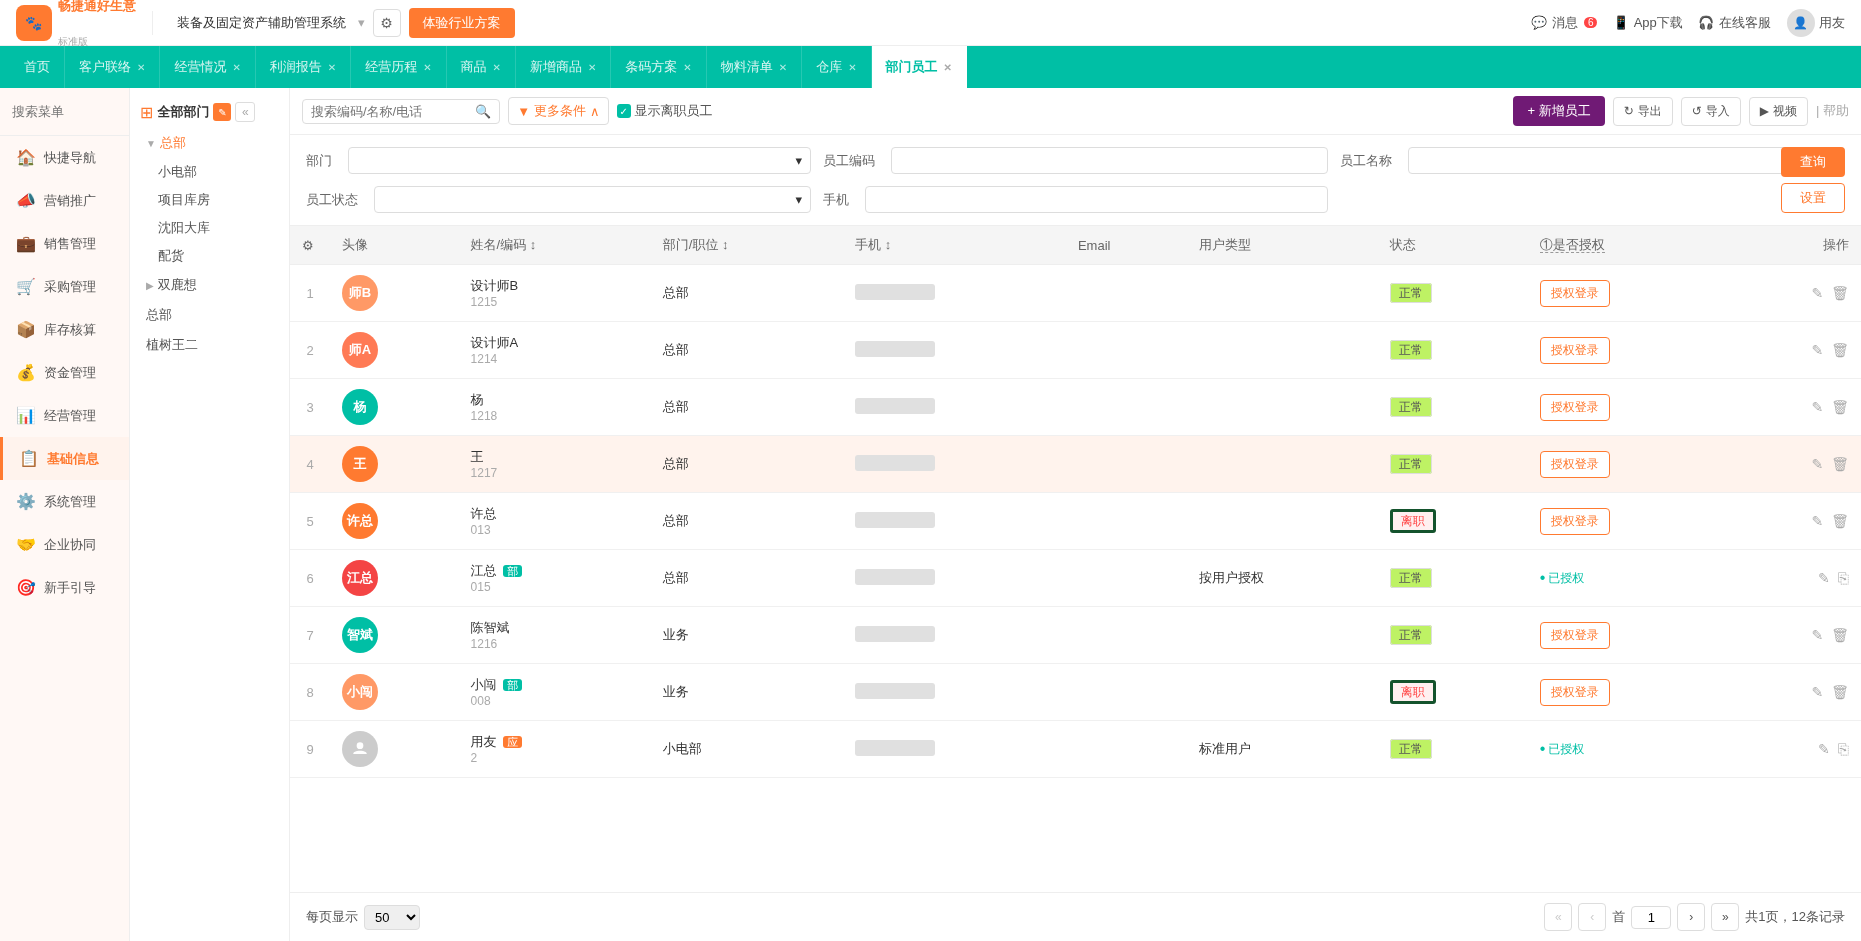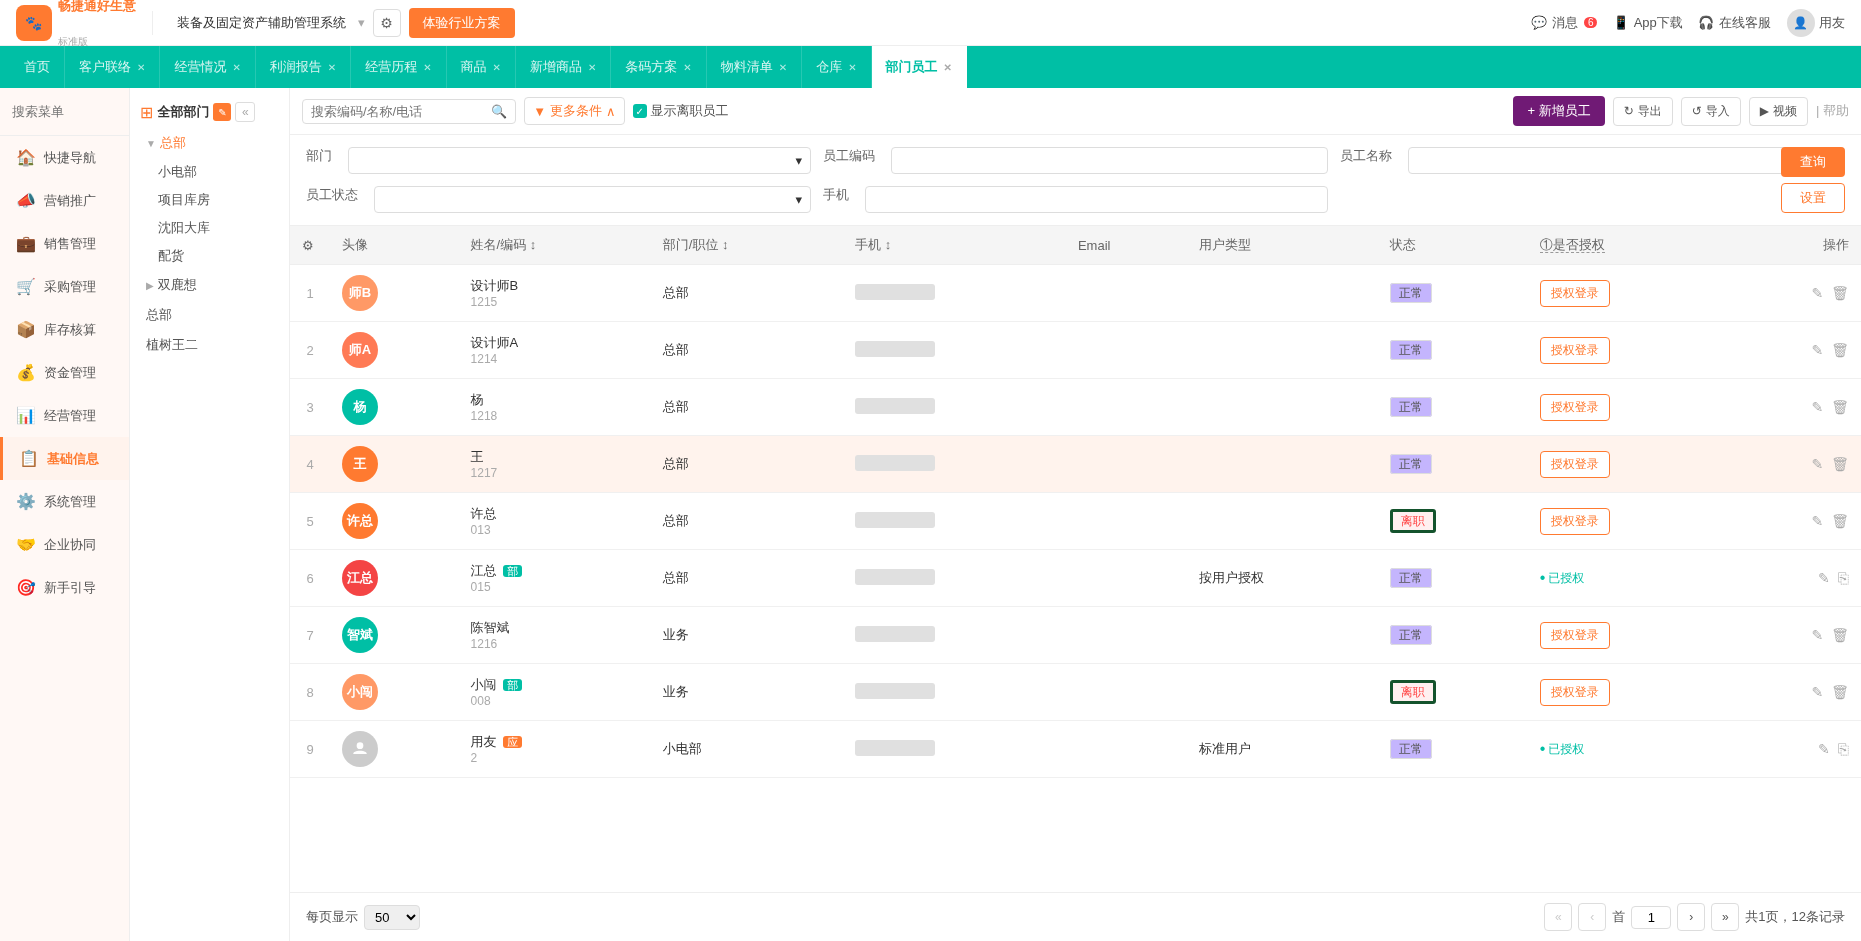--- a/index.html
+++ b/index.html
@@ -46,49 +46,49 @@
     .dept-item.active { color: #ff7a30; }
     .dept-sub-item { padding: 5px 10px 5px 28px; font-size: 13px; color: #555; cursor: pointer; }
     .edit-icon-small { width: 18px; height: 18px; background: #ff7a30; border-radius: 3px; display: flex; align-items: center; justify-content: center; color: #fff; font-size: 10px; cursor: pointer; }
     .collapse-btn { width: 20px; height: 20px; border: 1px solid #ddd; border-radius: 3px; display: flex; align-items: center; justify-content: center; color: #aaa; cursor: pointer; font-size: 12px; }
 
     
     .content-area { flex: 1; display: flex; flex-direction: column; overflow: hidden; background: #f5f5f5; }
 
     
     .filter-bar { background: #fff; padding: 8px 12px; border-bottom: 1px solid #eee; display: flex; align-items: center; gap: 8px; }
-    .search-input-wrap { display: flex; align-items: center; border: 1px solid #ddd; border-radius: 4px; padding: 4px 8px; gap: 20px; background: #fff; }
+    .search-input-wrap { display: flex; align-items: center; border: 1px solid #ddd; border-radius: 4px; padding: 4px 8px; gap: 4px; background: #fff; }
     .search-input-wrap input { border: none; outline: none; font-size: 13px; color: #333; width: 160px; }
     .more-filter { display: flex; align-items: center; gap: 4px; color: #ff7a30; font-size: 13px; cursor: pointer; border: 1px solid #ddd; border-radius: 4px; padding: 4px 8px; }
     .show-resigned { display: flex; align-items: center; gap: 4px; color: #555; font-size: 13px; cursor: pointer; }
     .checkbox-checked { width: 14px; height: 14px; background: #00bfa5; border-radius: 3px; display: flex; align-items: center; justify-content: center; color: #fff; font-size: 10px; }
     .add-btn { background: #701a75; color: #fff; border: none; border-radius: 4px; padding: 6px 14px; cursor: pointer; font-size: 13px; display: flex; align-items: center; gap: 4px; }
     .icon-btn { border: 1px solid #ddd; background: #fff; border-radius: 4px; padding: 5px 10px; cursor: pointer; font-size: 12px; color: #555; display: flex; align-items: center; gap: 4px; }
 
     
     .search-form { background: #fff; padding: 12px 16px; border-bottom: 1px solid #eee; display: grid; grid-template-columns: repeat(3, 1fr); gap: 12px; position: relative; }
-    .form-row { display: flex; gap: 16px; }
+    .form-row { display: flex; align-items: center; gap: 16px; }
     .form-label { font-size: 13px; color: #666; white-space: nowrap; }
     .form-select { flex: 1; border: 1px solid #ddd; border-radius: 4px; padding: 5px 8px; font-size: 13px; color: #333; background: #fff; display: flex; align-items: center; justify-content: space-between; cursor: pointer; }
     .form-input { flex: 1; border: 1px solid #ddd; border-radius: 4px; padding: 5px 8px; font-size: 13px; color: #333; background: #fff; }
     .form-btns { position: absolute; right: 16px; top: 12px; display: flex; flex-direction: column; gap: 6px; }
     .query-btn { background: #ff7a30; color: #fff; border: none; border-radius: 4px; padding: 6px 18px; cursor: pointer; font-size: 13px; }
     .reset-btn { background: #fff; color: #ff7a30; border: 1px solid #ff7a30; border-radius: 4px; padding: 5px 18px; cursor: pointer; font-size: 13px; }
 
     
     .table-wrap { flex: 1; overflow-y: auto; background: #fff; }
     table { width: 100%; border-collapse: collapse; }
     thead th { background: #f5f5f5; padding: 10px 12px; text-align: left; font-size: 13px; color: #666; font-weight: normal; border-bottom: 1px solid #eee; white-space: nowrap; }
     tbody tr { border-bottom: 1px solid #f0f0f0; }
     tbody tr.highlighted { background: #fff3ed; }
     tbody td { padding: 10px 12px; font-size: 13px; color: #333; vertical-align: middle; }
     .avatar-cell { width: 36px; height: 36px; border-radius: 50%; display: flex; align-items: center; justify-content: center; color: #fff; font-size: 13px; font-weight: bold; }
     .name-cell .name { font-size: 13px; color: #333; }
     .name-cell .code { font-size: 12px; color: #aaa; }
-    .status-normal { background: #c4b5fd; border: 1px solid #ddd; color: #555; border-radius: 3px; padding: 2px 8px; font-size: 12px; }
+    .status-normal { background: #bef264; border: 1px solid #ddd; color: #555; border-radius: 3px; padding: 2px 8px; font-size: 12px; }
     .status-resigned { background: #fff0f0; border: 3px solid #14532d; color: #f44; border-radius: 3px; padding: 2px 8px; font-size: 12px; }
     .auth-btn { background: #fff; border: 1px solid #ff7a30; color: #ff7a30; border-radius: 4px; padding: 4px 10px; cursor: pointer; font-size: 12px; }
     .authorized { color: #00bfa5; font-size: 12px; display: flex; align-items: center; gap: 3px; }
     .authorized::before { content: '•'; font-size: 16px; }
     .blurred { background: #e0e0e0; border-radius: 3px; color: transparent; height: 16px; width: 80px; display: inline-block; }
     .op-btns { display: flex; align-items: center; gap: 8px; }
     .op-icon { color: #aaa; cursor: pointer; font-size: 14px; }
     .tag-dept { background: #00bfa5; color: #fff; border-radius: 3px; padding: 0 4px; font-size: 11px; margin-left: 3px; }
 
     

